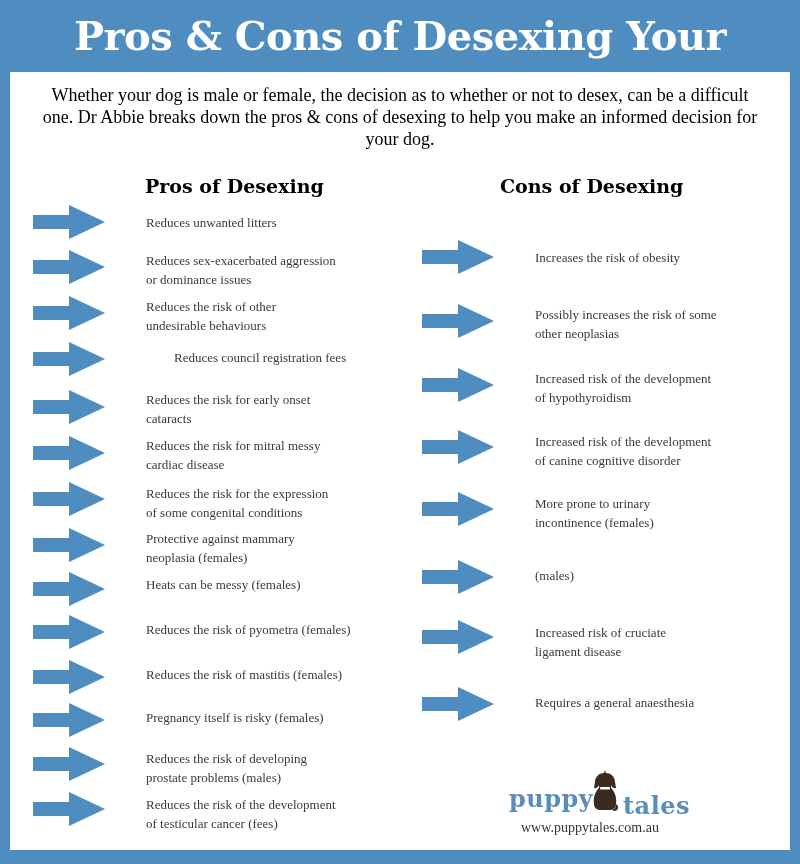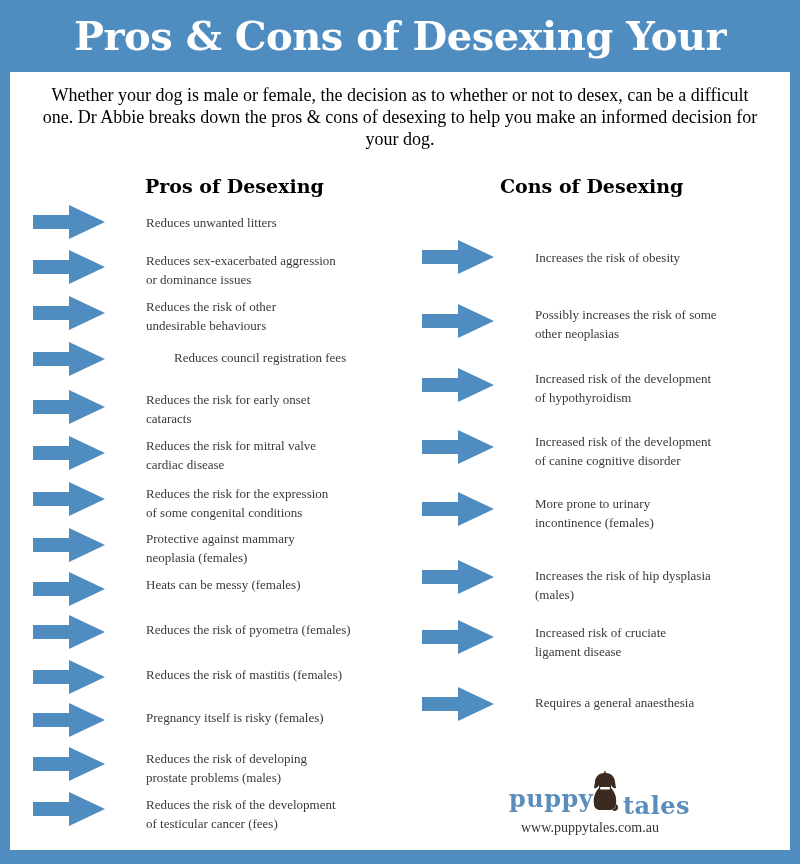--- a/index.html
+++ b/index.html
@@ -97,21 +97,21 @@
         <path d="M0 10 L36 10 L36 0 L72 17 L36 34 L36 24 L0 24 Z" fill="#4f8cc0"></path>
       </svg></div>
     <div class="item-text" style="left: 146px; top: 390px;">
       <div>Reduces the risk for early onset</div>
       <div>cataracts</div>
     </div>
     <div class="arrow" style="left: 33px; top: 436px;"><svg viewBox="0 0 72 34" width="72" height="34">
         <path d="M0 10 L36 10 L36 0 L72 17 L36 34 L36 24 L0 24 Z" fill="#4f8cc0"></path>
       </svg></div>
     <div class="item-text" style="left: 146px; top: 436px;">
-      <div>Reduces the risk for mitral valve</div>
+      <div>Reduces the risk for mitral messy</div>
       <div>cardiac disease</div>
     </div>
     <div class="arrow" style="left: 33px; top: 482px;"><svg viewBox="0 0 72 34" width="72" height="34">
         <path d="M0 10 L36 10 L36 0 L72 17 L36 34 L36 24 L0 24 Z" fill="#4f8cc0"></path>
       </svg></div>
     <div class="item-text" style="left: 146px; top: 484px;">
       <div>Reduces the risk for the expression</div>
       <div>of some congenital conditions</div>
     </div>
     <div class="arrow" style="left: 33px; top: 528px;"><svg viewBox="0 0 72 34" width="72" height="34">
@@ -192,21 +192,20 @@
         <path d="M0 10 L36 10 L36 0 L72 17 L36 34 L36 24 L0 24 Z" fill="#4f8cc0"></path>
       </svg></div>
     <div class="item-text" style="left: 535px; top: 494px;">
       <div>More prone to urinary</div>
       <div>incontinence (females)</div>
     </div>
     <div class="arrow" style="left: 422px; top: 560px;"><svg viewBox="0 0 72 34" width="72" height="34">
         <path d="M0 10 L36 10 L36 0 L72 17 L36 34 L36 24 L0 24 Z" fill="#4f8cc0"></path>
       </svg></div>
     <div class="item-text" style="left: 535px; top: 566px;">
-      <div>Increases the risk of hip dysplasia</div>
       <div>(males)</div>
     </div>
     <div class="arrow" style="left: 422px; top: 620px;"><svg viewBox="0 0 72 34" width="72" height="34">
         <path d="M0 10 L36 10 L36 0 L72 17 L36 34 L36 24 L0 24 Z" fill="#4f8cc0"></path>
       </svg></div>
     <div class="item-text" style="left: 535px; top: 623px;">
       <div>Increased risk of cruciate</div>
       <div>ligament disease</div>
     </div>
     <div class="arrow" style="left: 422px; top: 687px;"><svg viewBox="0 0 72 34" width="72" height="34">

